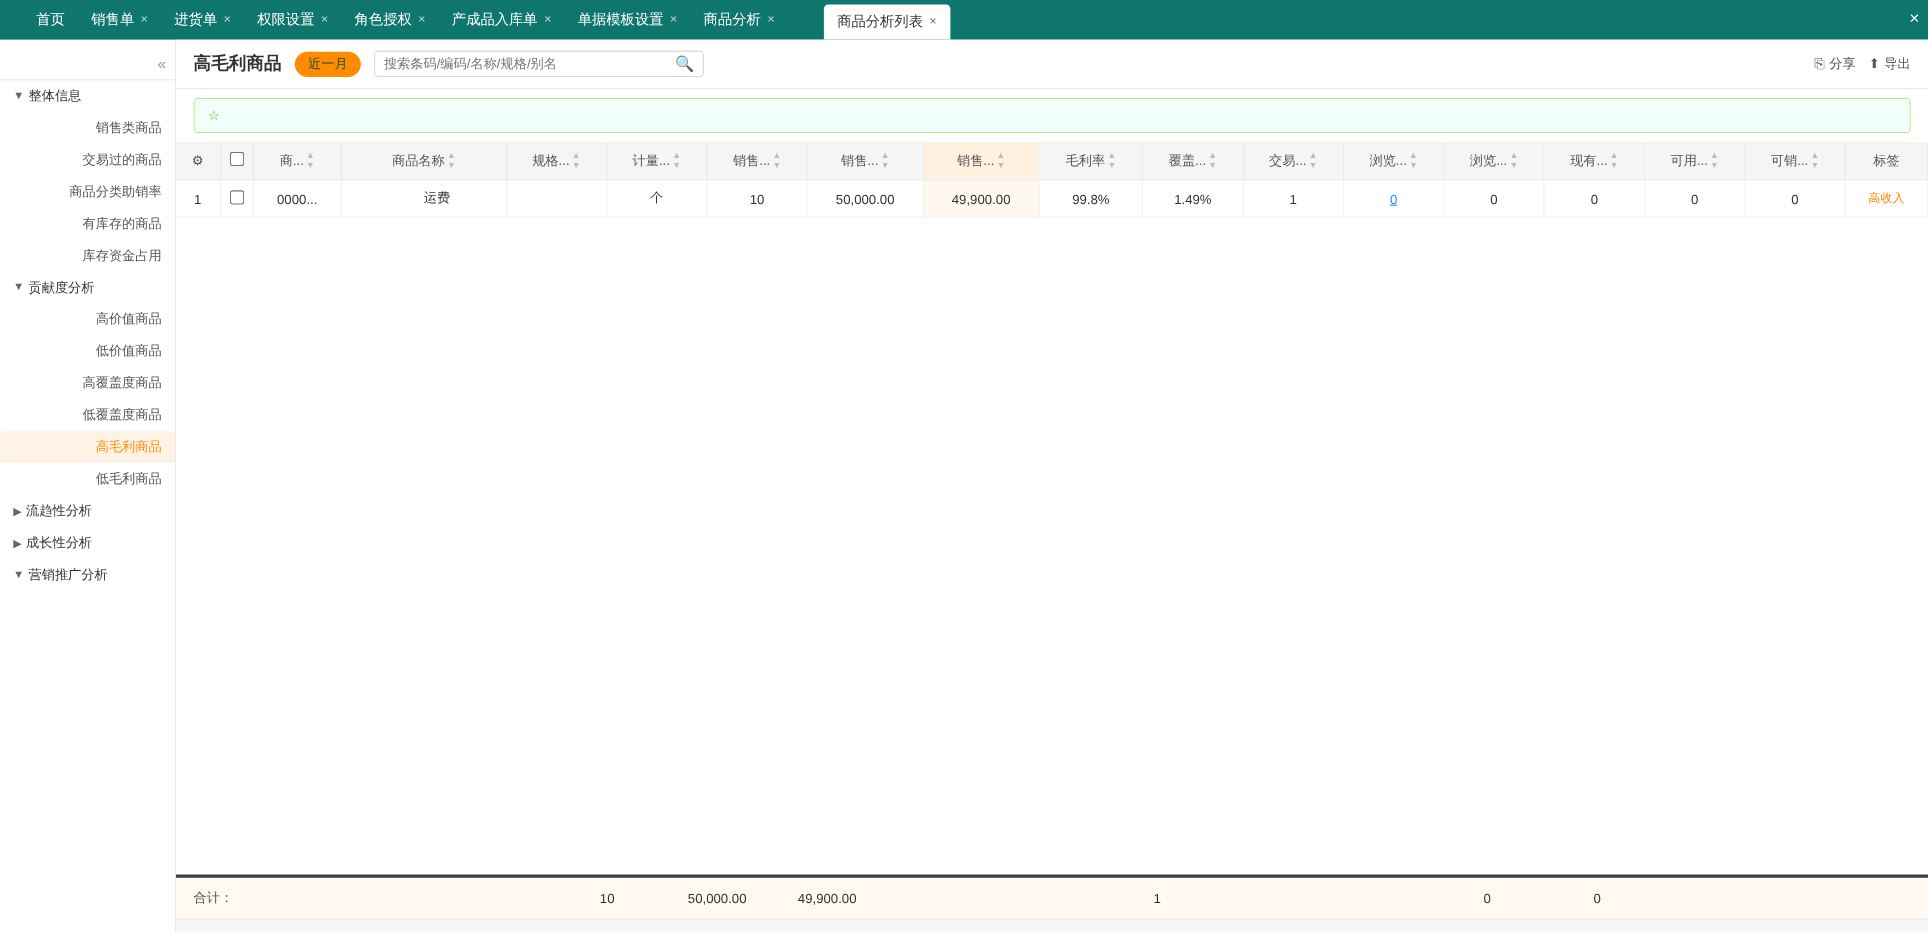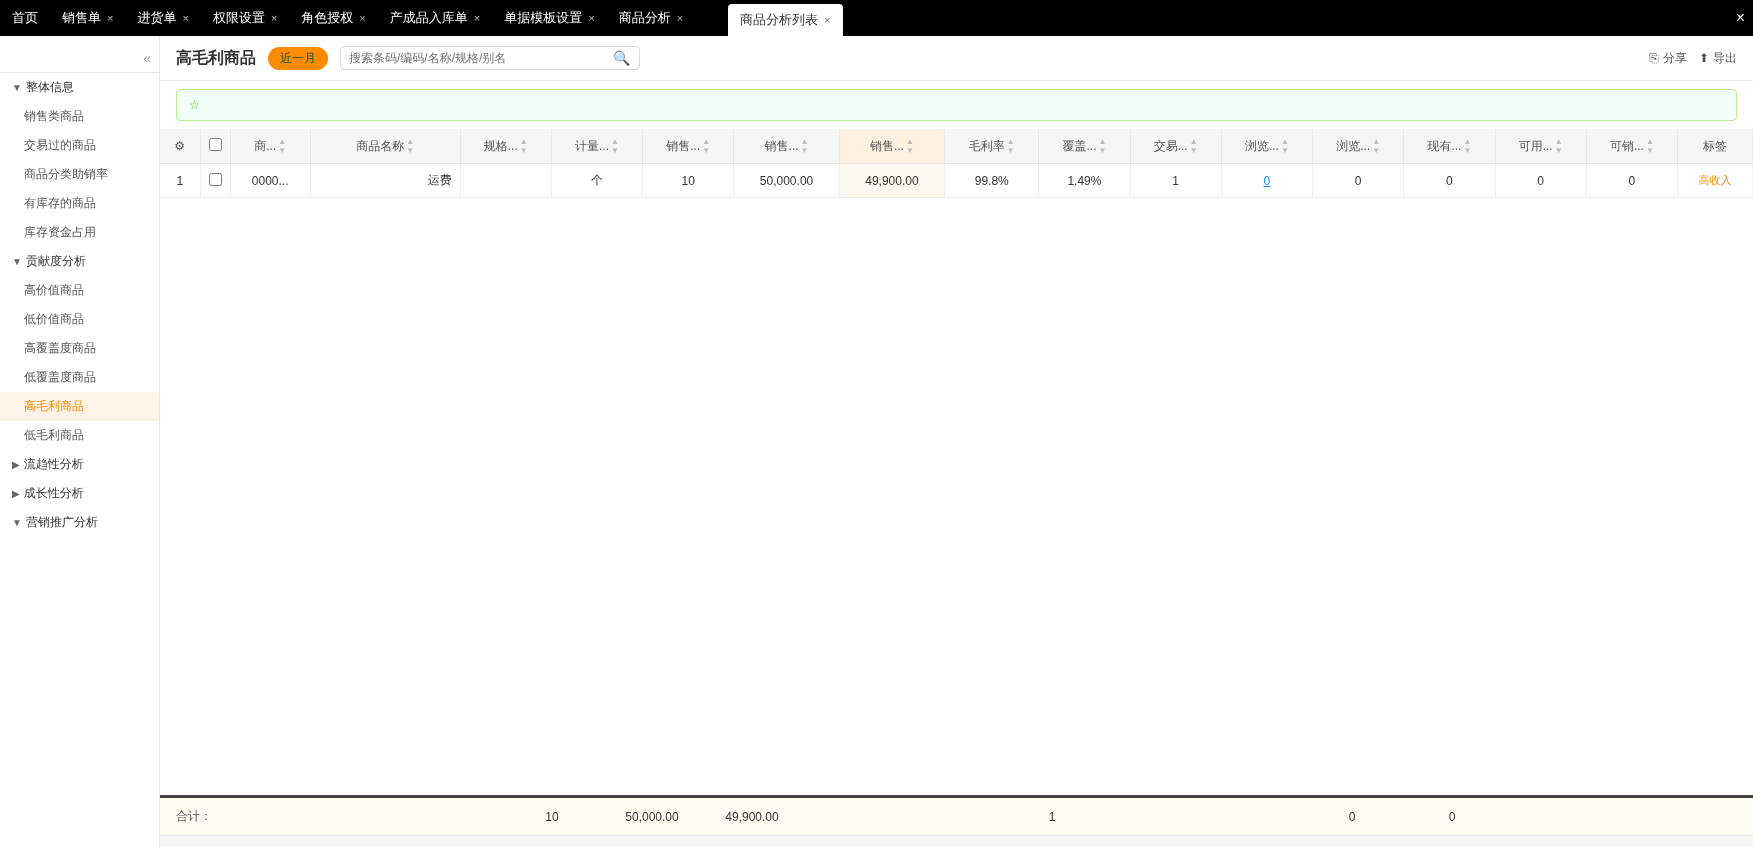--- a/index.html
+++ b/index.html
@@ -1,23 +1,23 @@
 <!DOCTYPE html>
 <html><head>
   <meta charset="utf-8">
   <style>
     * { margin: 0; padding: 0; box-sizing: border-box; }
     body { font-family: "Microsoft YaHei", Arial, sans-serif; font-size: 12px; background: #f5f5f5; width: 1753px; min-height: 847px; overflow: hidden; }
 
     
     .top-nav {
-      background: #000000;
+      background: #0f766e;
       height: 36px;
       display: flex;
-      padding: 0 0;
+      padding: 0 21px;
       color: #fff;
       position: relative;
     }
     .nav-item {
       padding: 0 12px;
       height: 36px;
       display: flex;
       align-items: center;
       cursor: pointer;
       white-space: nowrap;
@@ -77,20 +77,21 @@
       margin-right: 4px;
       font-size: 10px;
       color: #666;
     }
     .sidebar-item {
       padding: 6px 12px 6px 24px;
       font-size: 12px;
       color: #555;
       cursor: pointer;
       white-space: nowrap;
+      text-align: right;
     }
     .sidebar-item.active {
       background: #fff3e8;
       color: #ff8c00;
       border-radius: 2px;
     }
 
     
     .content-area {
       flex: 1;
@@ -503,21 +504,21 @@
               </div>
             </th>
           </tr>
         </thead>
         <tbody id="table-body">
 
         <tr>
       <td>1</td>
       <td><input type="checkbox" style=""></td>
       <td>0000...</td>
-      <td style="text-align:right;padding-left:32px;">运费</td>
+      <td style="text-align:center;padding-left:32px;">运费</td>
       <td></td>
       <td>个</td>
       <td>10</td>
       <td>50,000.00</td>
       <td style="background:#fff8ee;">49,900.00</td>
       <td>99.8%</td>
       <td>1.49%</td>
       <td>1</td>
       <td class="link-cell">0</td>
       <td>0</td>

